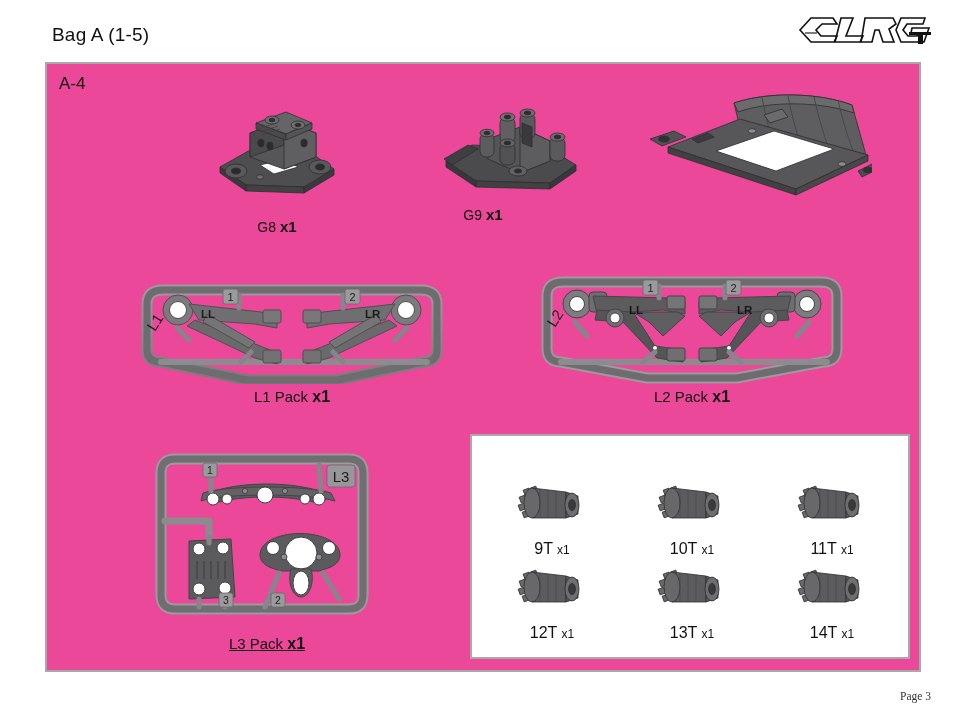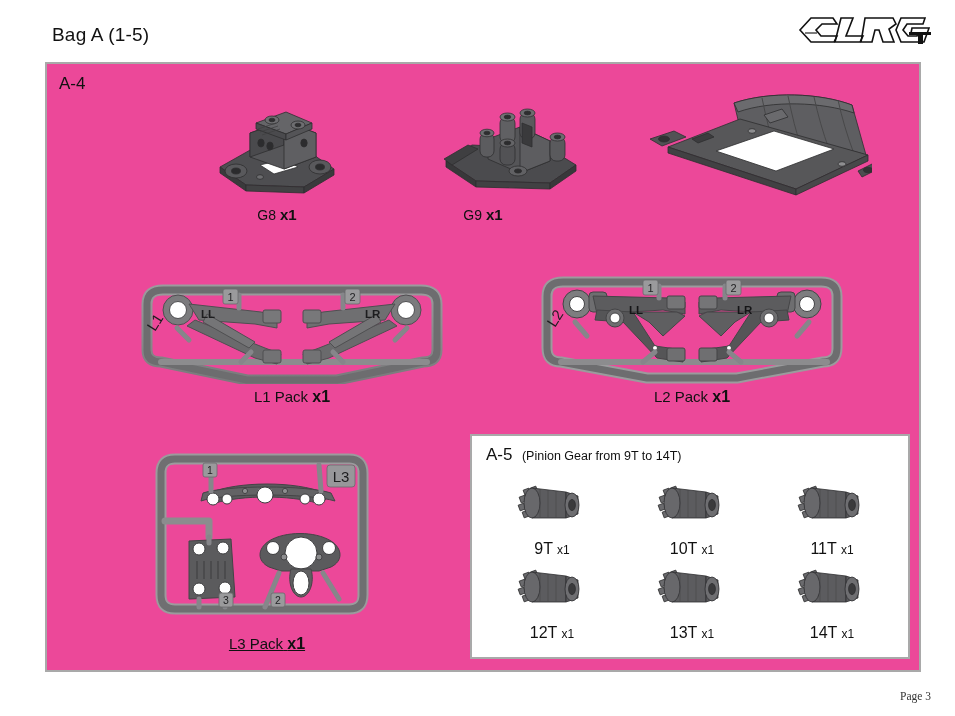--- a/index.html
+++ b/index.html
@@ -67,21 +67,21 @@
     margin: 0 auto;
   }
 
   #gpart-g8  { left: 140px; top: 35px; width: 180px; }
   #gpart-g9  { left: 370px; top: 35px; width: 190px; }
   #gpart-g10 { left: 580px; top: 25px; width: 260px; }
 
   #gpart-g8 .art  { width: 130px; height: 105px; }
   #gpart-g9 .art  { width: 140px; height: 105px; }
   #gpart-g10 .art { width: 230px; height: 115px; }
-  #gpart-g8 .caption  { margin-top: 2px; }
+  #gpart-g8 .caption  { margin-top: 14px; }
   #gpart-g9 .caption  { margin-top: 2px; margin-right: 58px; }
   #gpart-g10 .caption { margin-top: 0px; margin-right: 86px; }
 
   
   .sprue-block { position: absolute; text-align: center; }
   .sprue-block .caption {
     font-size: 15px;
     color: #111;
     margin-top: 4px;
     white-space: nowrap;
@@ -525,24 +525,20 @@
         </g>
       </svg>
     </div>
     <div class="caption">
       <span>L3 Pack</span>
       <b>x1</b>
     </div>
   </div>
 
   <div id="section-a5">
-    <div id="a5-header">
-      <span id="a5-label">A-5</span>
-      <span id="a5-sublabel">(Pinion Gear from 9T to 14T)</span>
-    </div>
 
     <div id="pinion-grid">
 
       <div class="pinion-cell">
         <div class="art">
           <svg viewBox="0 0 84 50" width="84" height="50">
             <g stroke="#2f2f31" stroke-width="0.8">
               <g fill="#6a6a6d">
                 <rect x="14" y="11" width="6" height="6" transform="rotate(-20 17 14)"></rect>
                 <rect x="10" y="18" width="6" height="6" transform="rotate(-20 13 21)"></rect>

